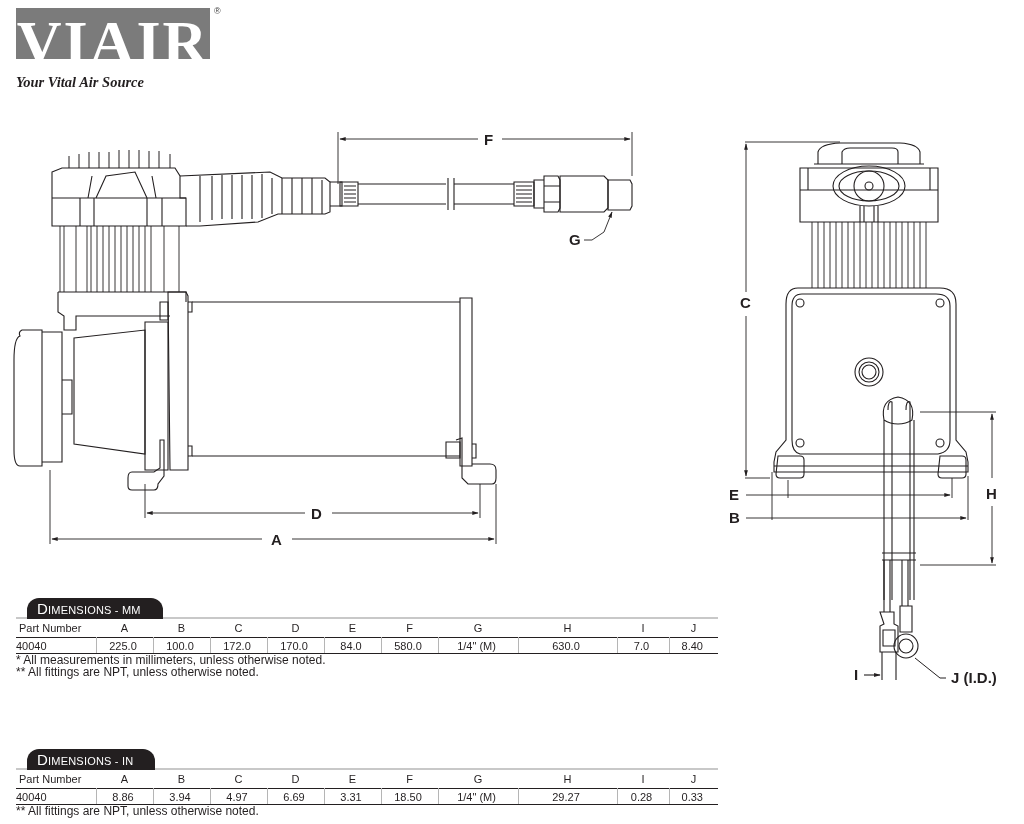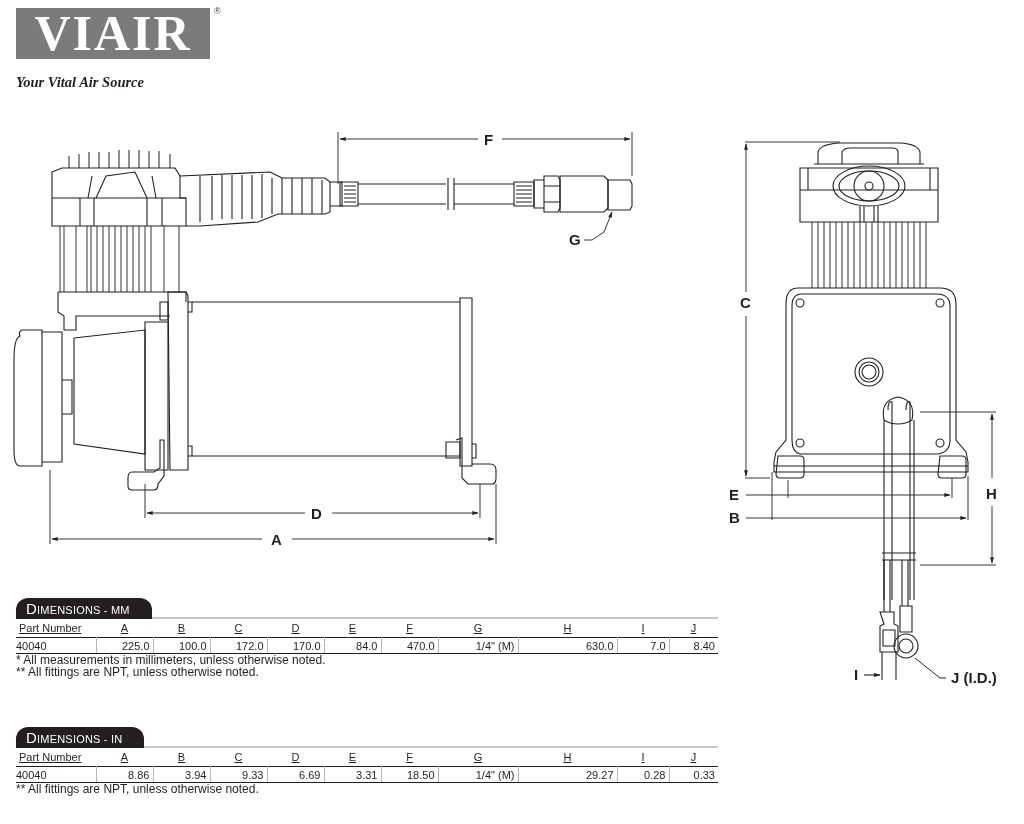--- a/index.html
+++ b/index.html
@@ -1,38 +1,38 @@
 <!DOCTYPE html>
 <html><head>
 <meta charset="utf-8">
 <style>
   html, body { margin: 0; padding: 0; background: #ffffff; }
   body { width: 1024px; height: 824px; position: relative; overflow: hidden;
          font-family: "Liberation Sans", sans-serif; color: #231f20; }
   .logo { position: absolute; left: 16px; top: 8px; width: 200px; height: 68px; }
   .logo-box { position: absolute; left: 0; top: 0; width: 194px; height: 51px; background: #7b7b7b; }
-  .logo-text { position: absolute; left: 0; top: 0; width: 194px; height: 51px; line-height: 51px;
+  .logo-text { position: absolute; left: 0; top: 9px; width: 194px; height: 51px; line-height: 51px;
                text-align: center; font-family: "Liberation Serif", serif; font-weight: bold;
-               font-size: 50px; color: #ffffff; letter-spacing: 2px; }
+               font-size: 62px; color: #ffffff; letter-spacing: 2px; }
   .logo-reg { position: absolute; left: 198px; top: -2px; font-size: 9px; color: #444; }
   .logo-tagline { position: absolute; left: 0; top: 66px; font-family: "Liberation Serif", serif;
                   font-style: italic; font-weight: bold; font-size: 14.5px; color: #231f20; white-space: nowrap; }
 
   svg.drawing { position: absolute; left: 0; top: 0; }
   .dim-label { font-family: "Liberation Sans", sans-serif; font-weight: bold; font-size: 15px; fill: #231f20; }
 
   .dims { position: absolute; left: 16px; width: 702px; }
   .dims-tab { display: inline-block; background: #231f20; color: #ffffff; height: 21px; line-height: 22px;
-              padding: 0 22px 0 10px; border-radius: 12px 12px 0 0; font-size: 11px; letter-spacing: 0.2px; }
+              padding: 0 22px 0 10px; border-radius: 12px 12px 0 0; font-size: 11px; letter-spacing: 0.2px; margin-left: 11px; }
   .dims-tab .big { font-size: 15px; }
   .dims-rule { height: 2px; background: #c8c8c8; margin-top: -2px; }
   table.dt { width: 702px; border-collapse: collapse; font-size: 11px; table-layout: fixed; }
-  table.dt th { font-weight: normal; height: 18px; text-align: center; padding: 0; color: #231f20; text-decoration: underline; }
+  table.dt th { font-weight: normal; height: 18px; text-align: center; padding: 0; color: #231f20; }
   table.dt th.pn { text-align: left; padding-left: 3px; }
-  table.dt td { height: 15px; text-align: right; padding: 0 3px 0 0; border-top: 1px solid #231f20;
+  table.dt td { height: 15px; text-align: center; padding: 0 3px 0 0; border-top: 1px solid #231f20;
                 border-bottom: 1px solid #231f20; border-left: 1px solid #231f20; border-right: 1px solid #b5b5b5; }
   table.dt td.pn { text-align: left; border-left: none; }
   table.dt td.last { border-right: none; }
   .notes { font-size: 12px; line-height: 12px; margin-top: 0; color: #231f20; }
 </style>
 </head>
 <body>
 
 <div class="logo">
   <div class="logo-box"></div>
@@ -212,35 +212,35 @@
       </tr>
     </thead>
     <tbody>
       <tr>
         <td class="pn">40040</td>
         <td>225.0</td>
         <td>100.0</td>
         <td>172.0</td>
         <td>170.0</td>
         <td>84.0</td>
-        <td>470.0</td>
+        <td>580.0</td>
         <td>1/4" (M)</td>
         <td>630.0</td>
         <td>7.0</td>
         <td class="last">8.40</td>
       </tr>
     </tbody>
   </table>
   <div class="notes">
     <div>* All measurements in millimeters, unless otherwise noted.</div>
     <div>** All fittings are NPT, unless otherwise noted.</div>
   </div>
 </div>
 
-<div class="dims" style="top:727px;">
+<div class="dims" style="top:749px;">
   <div class="dims-tab"><span class="big">D</span><span>IMENSIONS - IN</span></div>
   <div class="dims-rule"></div>
   <table class="dt">
     <colgroup>
       <col style="width:80px">
         <col style="width:57px">
         <col style="width:57px">
         <col style="width:57px">
         <col style="width:57px">
         <col style="width:57px">
@@ -263,21 +263,21 @@
         <th>H</th>
         <th>I</th>
         <th>J</th>
       </tr>
     </thead>
     <tbody>
       <tr>
         <td class="pn">40040</td>
         <td>8.86</td>
         <td>3.94</td>
-        <td>9.33</td>
+        <td>4.97</td>
         <td>6.69</td>
         <td>3.31</td>
         <td>18.50</td>
         <td>1/4" (M)</td>
         <td>29.27</td>
         <td>0.28</td>
         <td class="last">0.33</td>
       </tr>
     </tbody>
   </table>

